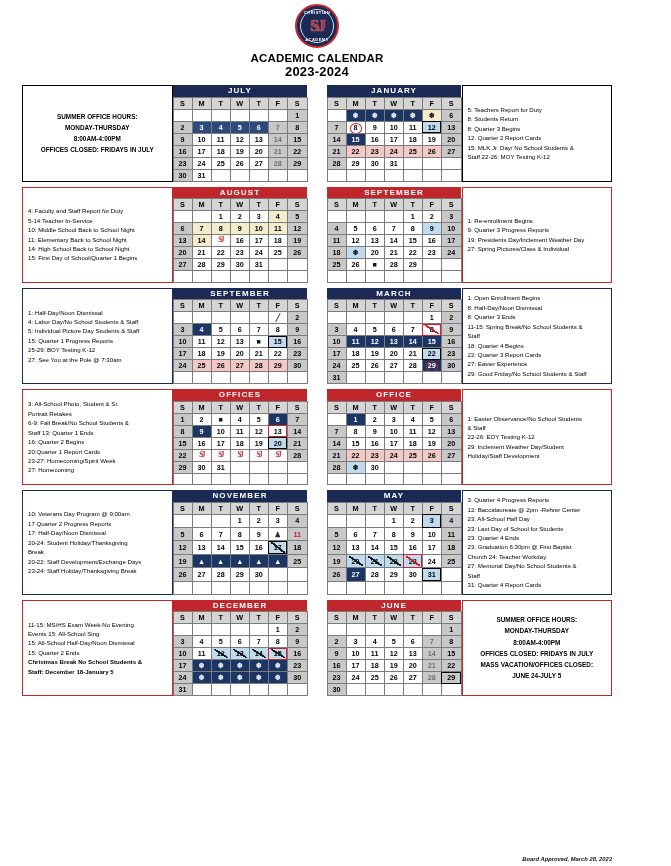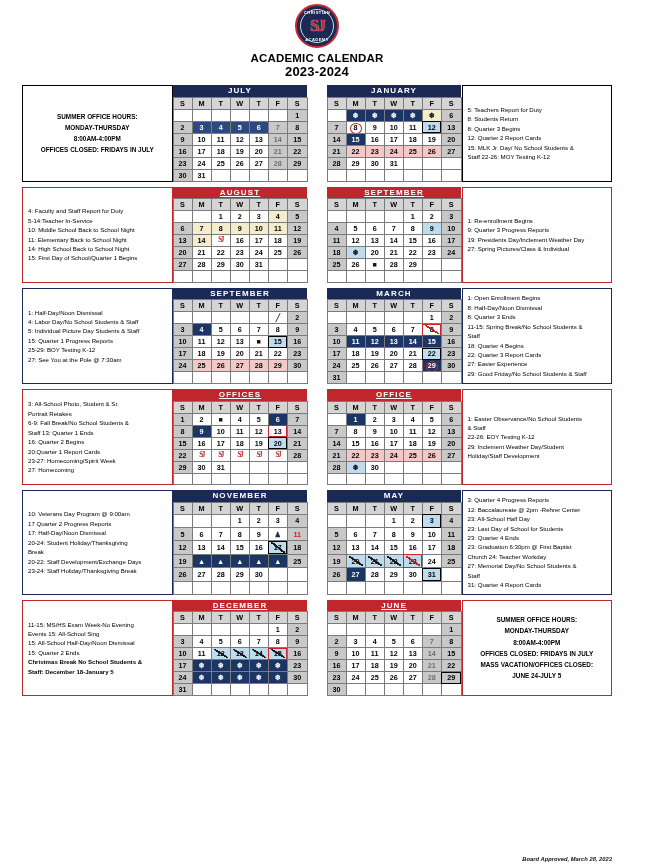--- a/index.html
+++ b/index.html
@@ -51,21 +51,21 @@
   
   table.cal{border-collapse:collapse;table-layout:fixed;width:135px;flex:0 0 135px;}
   table.cal td,table.cal th{border:0.6px solid #7b7b7b;
       width:19px;height:11.6px;text-align:center;vertical-align:middle;
       font-size:7.2px;font-weight:bold;padding:0;box-sizing:border-box;
       line-height:11px;overflow:hidden;}
   table.cal .mhead{font-size:8px;letter-spacing:1.1px;color:#fff;
       height:12px;border:none;font-weight:bold;}
   table.cal .dow{background:#d4d4d4;color:#000;font-size:7.3px;height:11.6px;}
   .nav .mhead{background:#1b2a55;}
-  .red .mhead{background:#c0272d;text-decoration:underline;}
+  .red .mhead{background:#c0272d;}
 
   
   td.e{background:#ffffff;}
   td.gr{background:#c8c8c8;}           
   td.gr2{background:#c8c8c8;color:#6e6e6e;}
   td.navy{background:#2d4a7c;color:#fff;}
   td.navyd{background:#1b3564;color:#fff;}
   td.cream{background:#f3eccd;}
   td.pink{background:#f2c9c6;}
   td.lblue{background:#bfdcef;}

